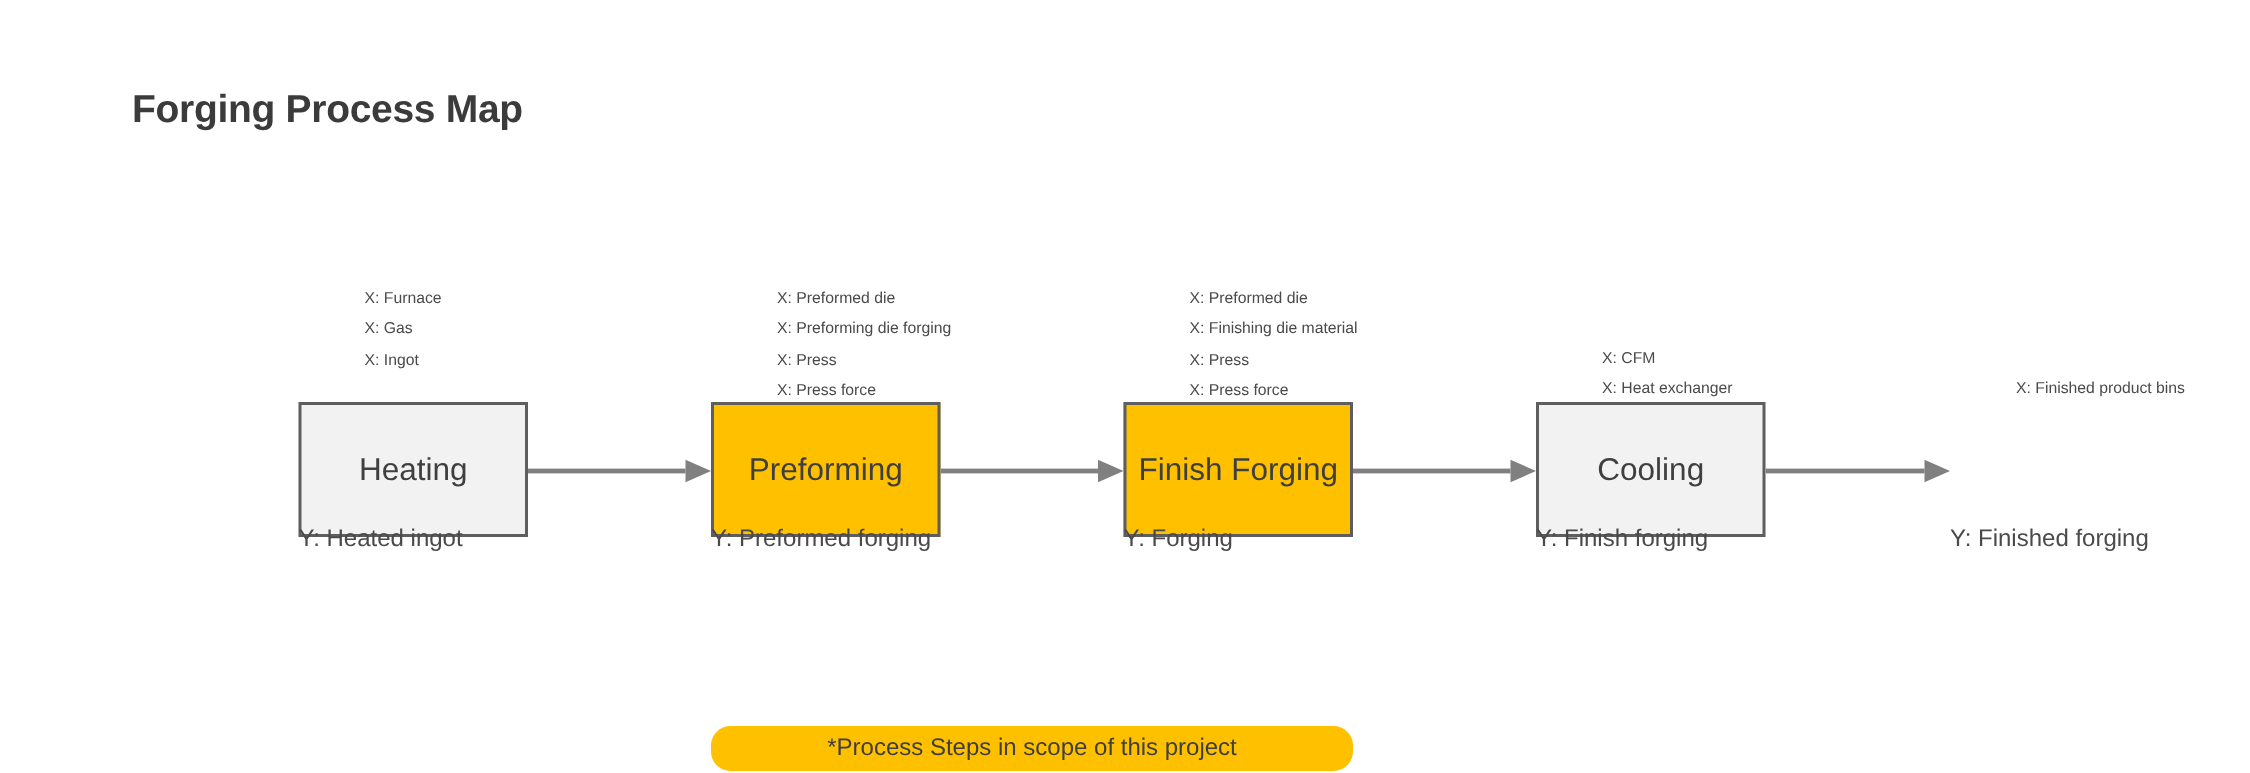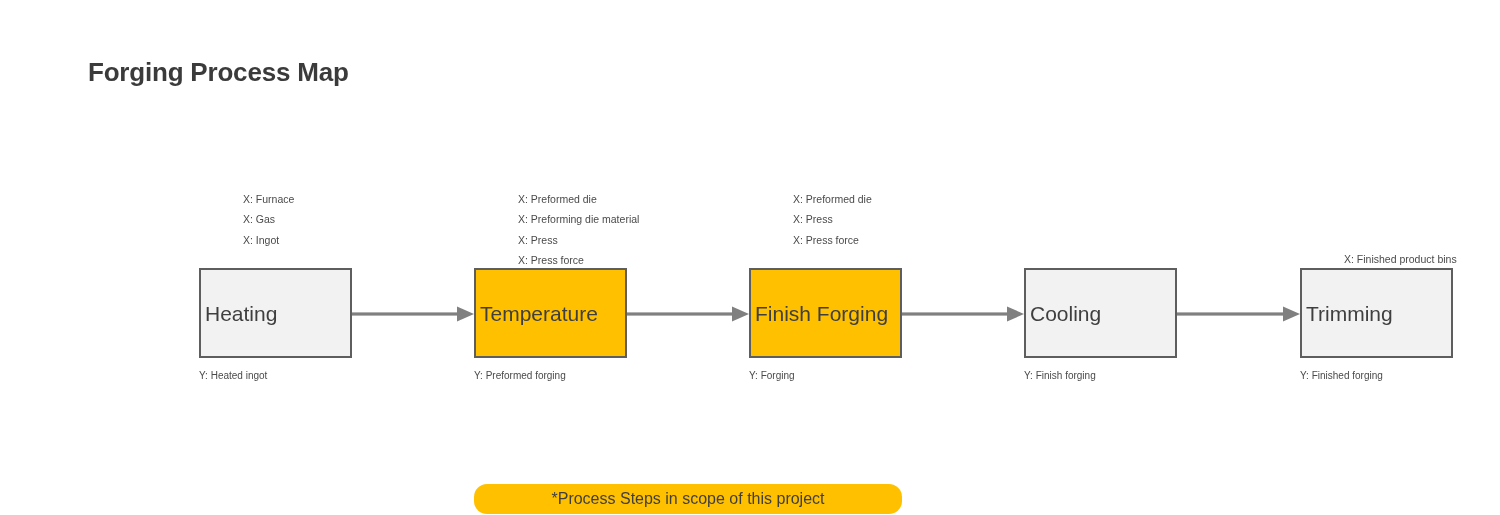--- a/index.html
+++ b/index.html
@@ -55,40 +55,40 @@
     position: absolute;
     top: 268px;
     left: 0;
     width: 153px;
     height: 90px;
     box-sizing: border-box;
     border: 2px solid #5e5e5e;
     background: #f2f2f2;
     display: flex;
     align-items: center;
-    justify-content: flex-start;
+    justify-content: center;
     text-align: center;
   }
   .box.highlight {
     background: #ffc000;
   }
   .box-label {
     font-size: 21px;
     line-height: 25px;
     color: #3f3f3f;
     font-family: "Liberation Sans", sans-serif;
     font-weight: 400;
     padding: 0 4px;
   }
 
   .out-line {
     position: absolute;
-    top: 368px;
+    top: 352px;
     left: 0;
-    font-size: 10px;
+    font-size: 16px;
     line-height: 16px;
     color: #4a4a4a;
     white-space: nowrap;
   }
 
   
   .arrow {
     position: absolute;
     top: 306px;
     height: 16px;
@@ -127,52 +127,54 @@
         <div class="io-line">X: Ingot</div>
       </div>
       <div class="box">
         <div class="box-label">Heating</div>
       </div>
       <div class="out-line">Y: Heated ingot</div>
     </div>
     <div class="stage" style="left: 474px;">
       <div class="io-list" style="top: 189px;">
         <div class="io-line">X: Preformed die</div>
-        <div class="io-line">X: Preforming die material</div>
+        <div class="io-line">X: Preforming die forging</div>
         <div class="io-line">X: Press</div>
         <div class="io-line">X: Press force</div>
       </div>
       <div class="box highlight">
-        <div class="box-label">Temperature</div>
+        <div class="box-label">Preforming</div>
       </div>
       <div class="out-line">Y: Preformed forging</div>
     </div>
     <div class="stage" style="left: 749px;">
       <div class="io-list" style="top: 189px;">
         <div class="io-line">X: Preformed die</div>
+        <div class="io-line">X: Finishing die material</div>
         <div class="io-line">X: Press</div>
         <div class="io-line">X: Press force</div>
       </div>
       <div class="box highlight">
         <div class="box-label">Finish Forging</div>
       </div>
       <div class="out-line">Y: Forging</div>
     </div>
     <div class="stage" style="left: 1024px;">
+      <div class="io-list" style="top: 229px;">
+        <div class="io-line">X: CFM</div>
+        <div class="io-line">X: Heat exchanger</div>
+      </div>
       <div class="box">
         <div class="box-label">Cooling</div>
       </div>
       <div class="out-line">Y: Finish forging</div>
     </div>
     <div class="stage" style="left: 1300px;">
       <div class="io-list" style="top: 249px;">
         <div class="io-line">X: Finished product bins</div>
-      </div>
-      <div class="box">
-        <div class="box-label">Trimming</div>
       </div>
       <div class="out-line">Y: Finished forging</div>
     </div>
     <div class="arrow" style="left: 352px; width: 122px;">
       <svg width="122" height="16" viewBox="0 0 122 16">
         <rect x="0" y="6.4" width="105" height="3.2" fill="#808080"></rect>
         <polygon points="105,0.5 122,8 105,15.5" fill="#808080"></polygon>
       </svg>
     </div>
     <div class="arrow" style="left: 627px; width: 122px;">

